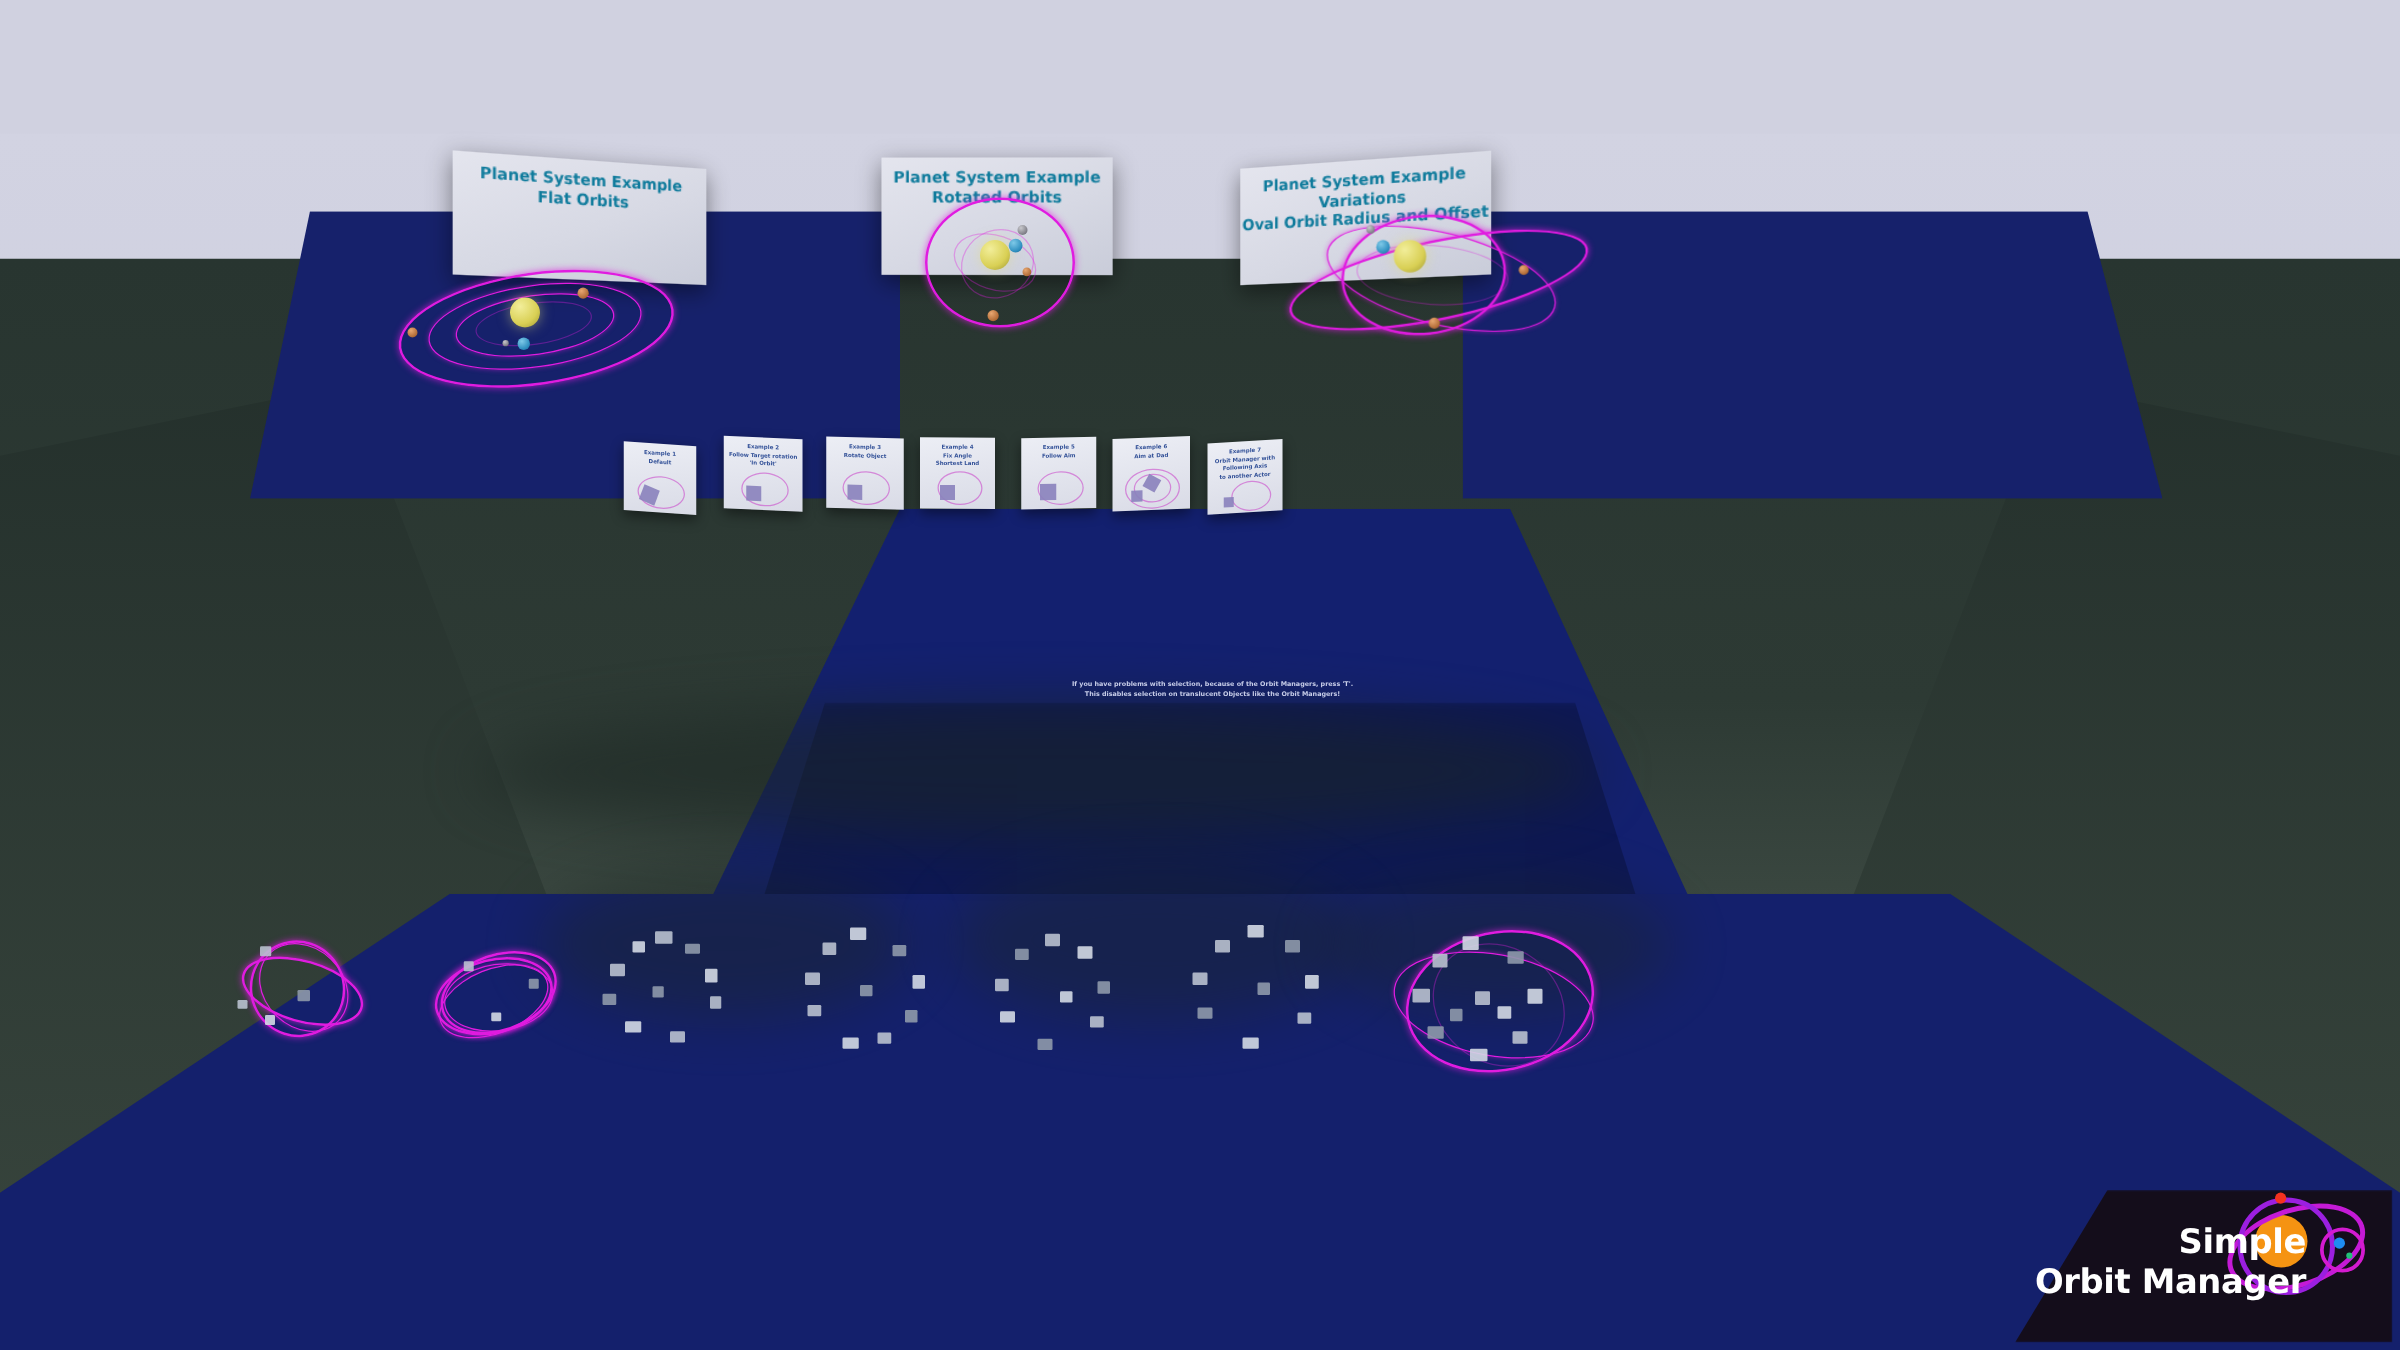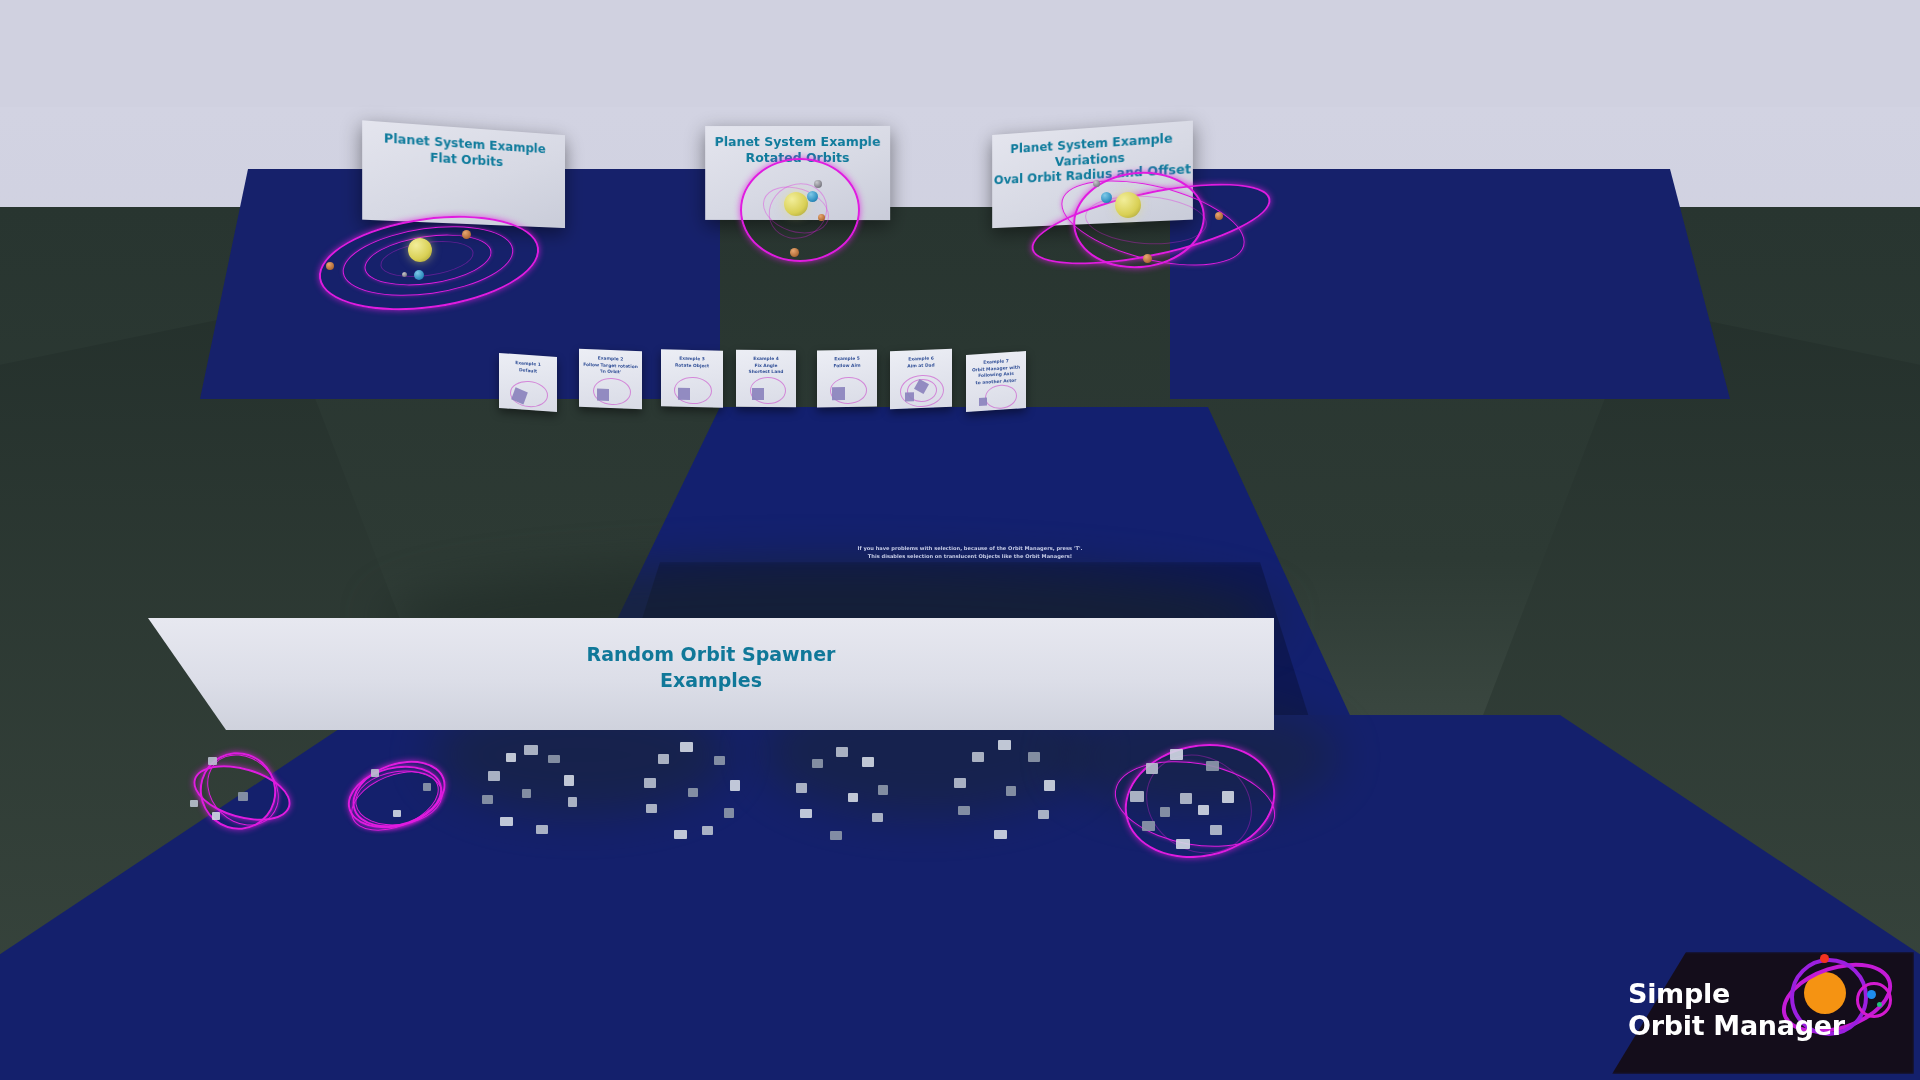--- a/index.html
+++ b/index.html
@@ -105,21 +105,21 @@
   .rock{position:absolute;background:#b9c1cf;opacity:.9;border-radius:1px;}
   .rock.d{background:#8e99ab;}
   .rock.l{background:#d3d9e4;}
 
   
   .logo{position:absolute;right:6px;bottom:4px;width:302px;height:150px;}
   .logo-bg{position:absolute;left:0;top:26px;width:302px;height:122px;background:#150d18;
     clip-path:polygon(74px 0,302px 0,302px 122px,0 122px);opacity:.96;filter:blur(1px);}
   .logo-txt{position:absolute;left:16px;top:52px;color:#fff;font-weight:bold;font-size:27px;
     line-height:1.18;white-space:pre-line;letter-spacing:-.3px;
-    font-family:"DejaVu Sans","Liberation Sans",sans-serif;}
+    font-family:"DejaVu Sans","Liberation Sans",sans-serif;text-align:right;}
   .logo-planet{position:absolute;left:192px;top:46px;width:42px;height:42px;border-radius:50%;
     background:#f59312;}
   .logo-ring{position:absolute;border-radius:50%;}
   .logo-dot{position:absolute;border-radius:50%;}
 </style>
 </head>
 <body>
 
 <div id="stage">
 
@@ -242,24 +242,20 @@
 Orbit Manager with
 Following Axis
 to another Actor</div>
     <div class="ring" style="left:19px;top:32px;width:30px;height:22px;"></div>
     <div class="cube" style="left:13px;top:44px;width:8px;height:8px;"></div>
   </div>
 
   <div class="warning">If you have problems with selection, because of the Orbit Managers, press 'T'.
 This disables selection on translucent Objects like the Orbit Managers!</div>
 
-  <div class="banner">
-    <div class="label">Random Orbit Spawner
-Examples</div>
-  </div>
 
   <div class="sys" style="left:186px;top:748px;width:110px;height:92px;">
     <div class="orb" style="left:14px;top:4px;width:72px;height:74px;transform:rotate(-28deg);"></div>
     <div class="orb" style="left:6px;top:20px;width:96px;height:46px;transform:rotate(16deg);"></div>
     <div class="orb thin" style="left:18px;top:10px;width:76px;height:62px;transform:rotate(44deg);"></div>
     <div class="rock" style="left:22px;top:9px;width:9px;height:8px;"></div>
     <div class="rock d" style="left:52px;top:44px;width:10px;height:9px;"></div>
     <div class="rock" style="left:4px;top:52px;width:8px;height:7px;"></div>
     <div class="rock l" style="left:26px;top:64px;width:8px;height:8px;"></div>
   </div>

